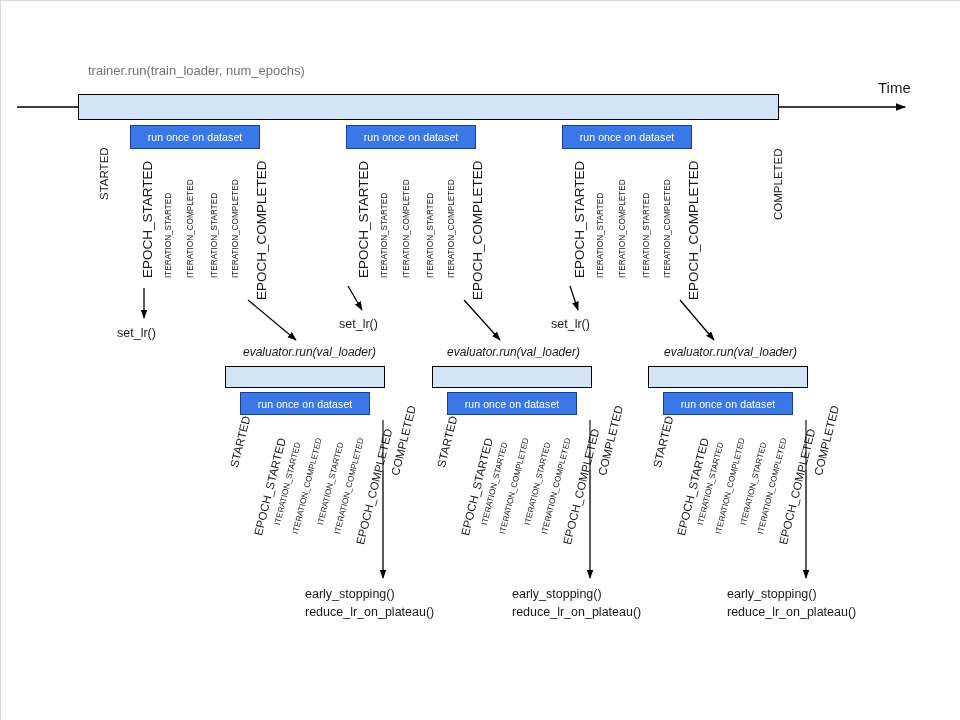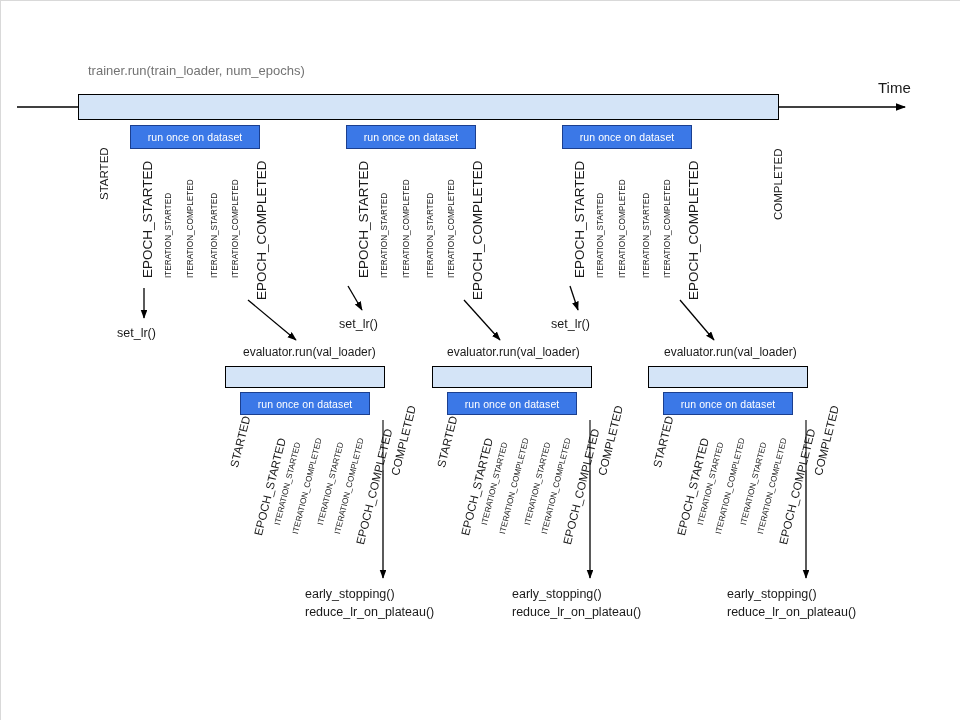--- a/index.html
+++ b/index.html
@@ -27,20 +27,21 @@
     white-space: nowrap;
     line-height: 1;
   }
   .title-text {
     font-size: 13px;
     color: #737373;
   }
   .caption-text {
     font-size: 12px;
     color: #1a1a1a;
+    font-style: italic;
   }
   .code-text {
     font-size: 12.5px;
     color: #1a1a1a;
   }
   .time-text {
     font-size: 15px;
     color: #1a1a1a;
   }
 

